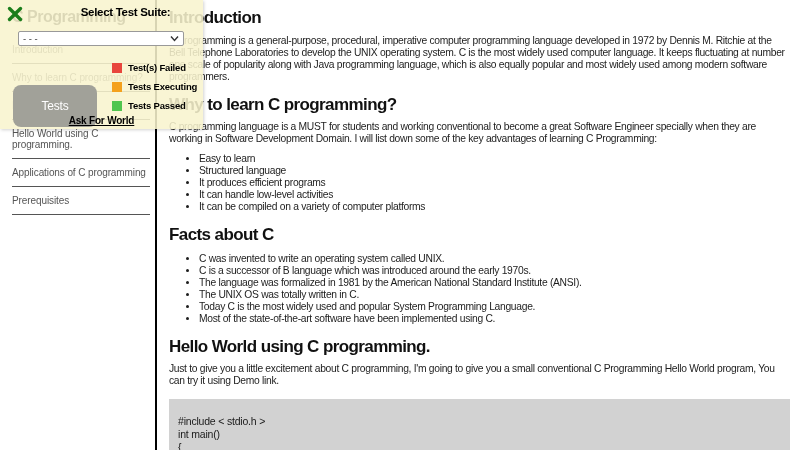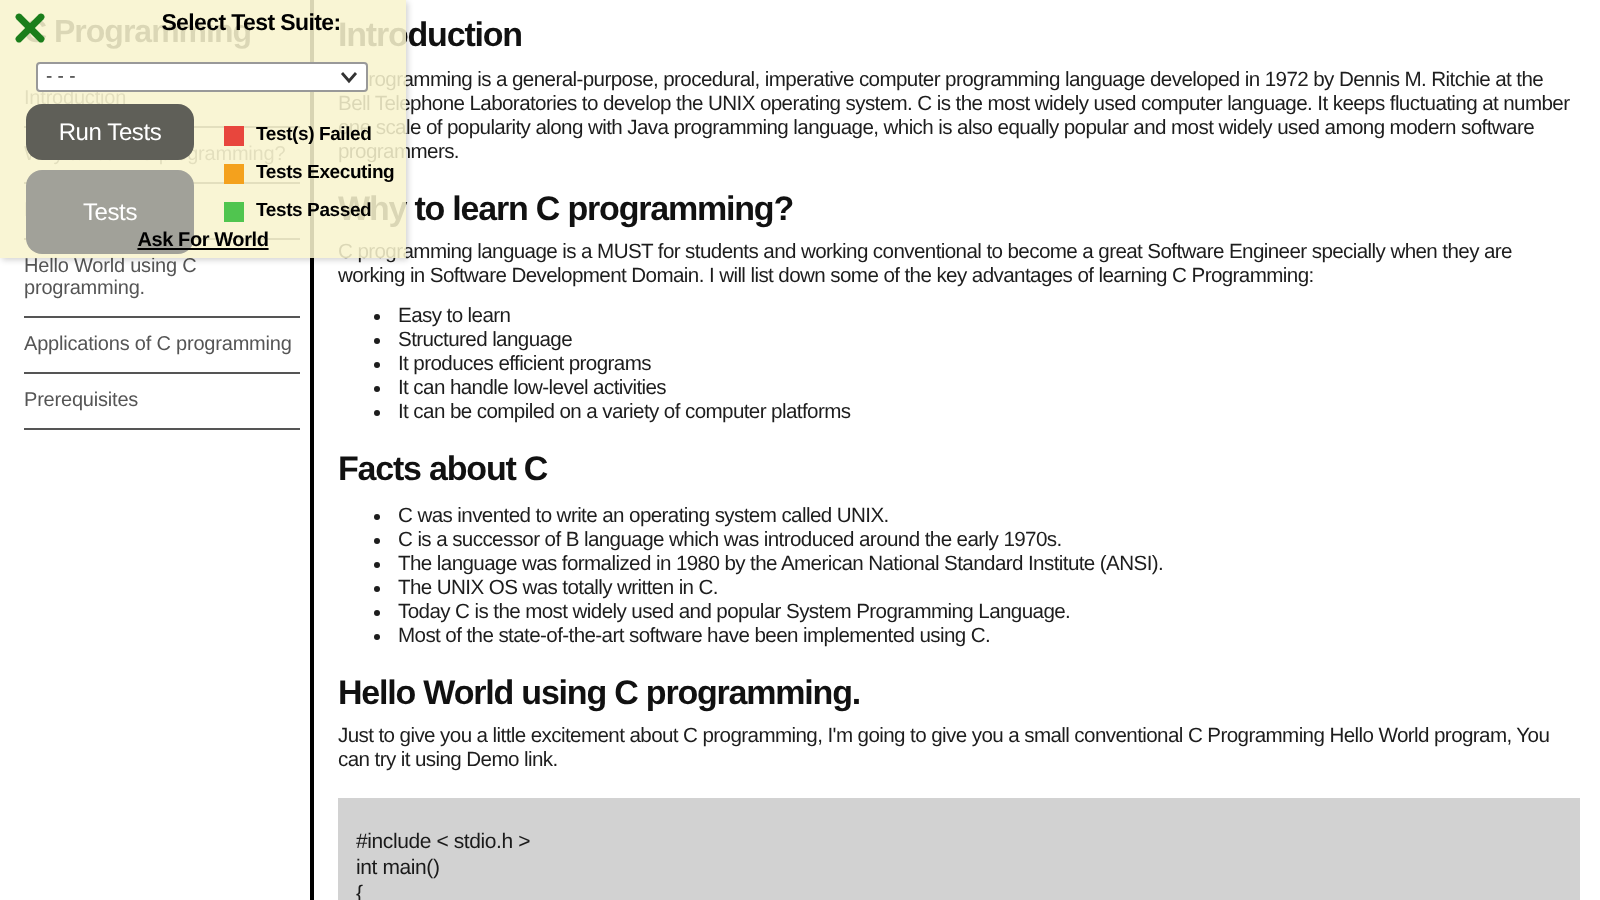--- a/index.html
+++ b/index.html
@@ -78,21 +78,21 @@
         <li>Easy to learn</li>
         <li>Structured language</li>
         <li>It produces efficient programs</li>
         <li>It can handle low-level activities</li>
         <li>It can be compiled on a variety of computer platforms</li>
       </ul>
       <h2>Facts about C</h2>
       <ul>
         <li>C was invented to write an operating system called UNIX.</li>
         <li>C is a successor of B language which was introduced around the early 1970s.</li>
-        <li>The language was formalized in 1980 by the American National Standard Institute (ANSI).</li>
+        <li>The language was formalized in 1981 by the American National Standard Institute (ANSI).</li>
         <li>The UNIX OS was totally written in C.</li>
         <li>Today C is the most widely used and popular System Programming Language.</li>
         <li>Most of the state-of-the-art software have been implemented using C.</li>
       </ul>
       <h2>Hello World using C programming.</h2>
       <p>Just to give you a little excitement about C programming, I'm going to give you a small conventional C Programming Hello World program, You can try it using Demo link.</p>
       <pre class="codeblock">#include &lt; stdio.h &gt;
 int main()
 {
    printf("Hello World");</pre>
@@ -104,21 +104,20 @@
     <line x1="2.5" y1="2.5" x2="13.5" y2="13.5" stroke="#1b7e1b" stroke-width="3.4" stroke-linecap="round"></line>
     <line x1="13.5" y1="2.5" x2="2.5" y2="13.5" stroke="#1b7e1b" stroke-width="3.4" stroke-linecap="round"></line>
   </svg>
   <div class="ov-title">Select Test Suite:</div>
   <div class="ov-select">
     <span class="val">- - -</span>
     <svg width="9" height="7" viewBox="0 0 9 7">
       <polyline points="1,1.5 4.5,5.5 8,1.5" fill="none" stroke="#333" stroke-width="1.4"></polyline>
     </svg>
   </div>
-  <button class="ov-btn run">Run Tests</button>
   <button class="ov-btn tests">Tests</button>
   <div class="legend" id="legend">
       <div class="legend-row">
         <span class="legend-sq" style="background: rgb(232, 70, 61);"></span>
         <span class="legend-lbl">Test(s) Failed</span>
       </div>
       <div class="legend-row">
         <span class="legend-sq" style="background: rgb(244, 161, 29);"></span>
         <span class="legend-lbl">Tests Executing</span>
       </div>

